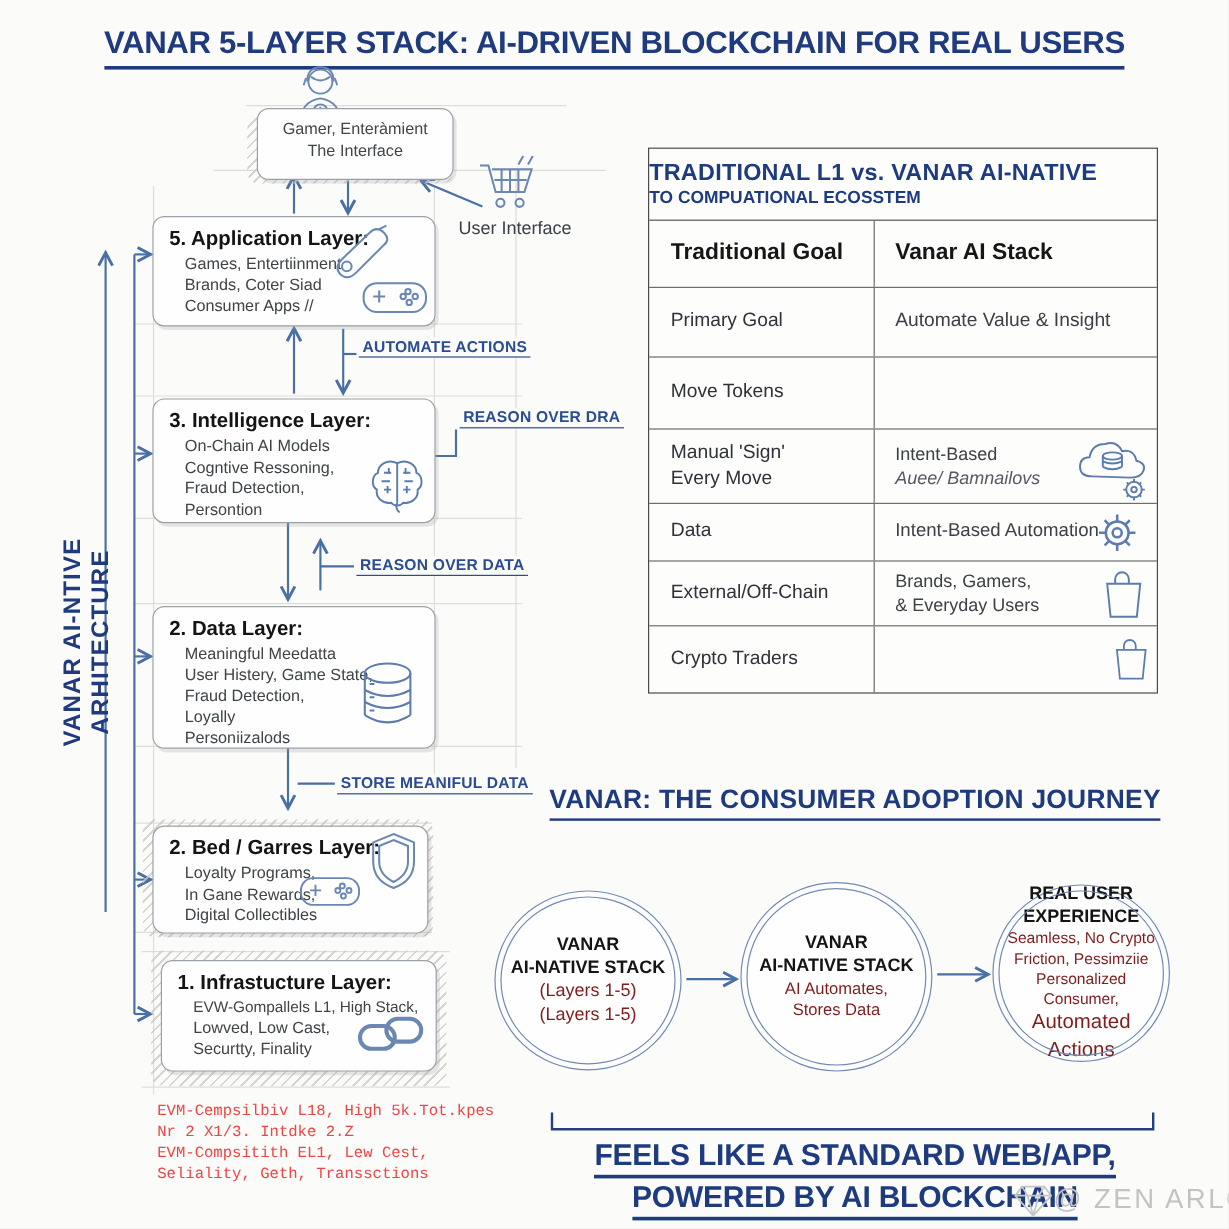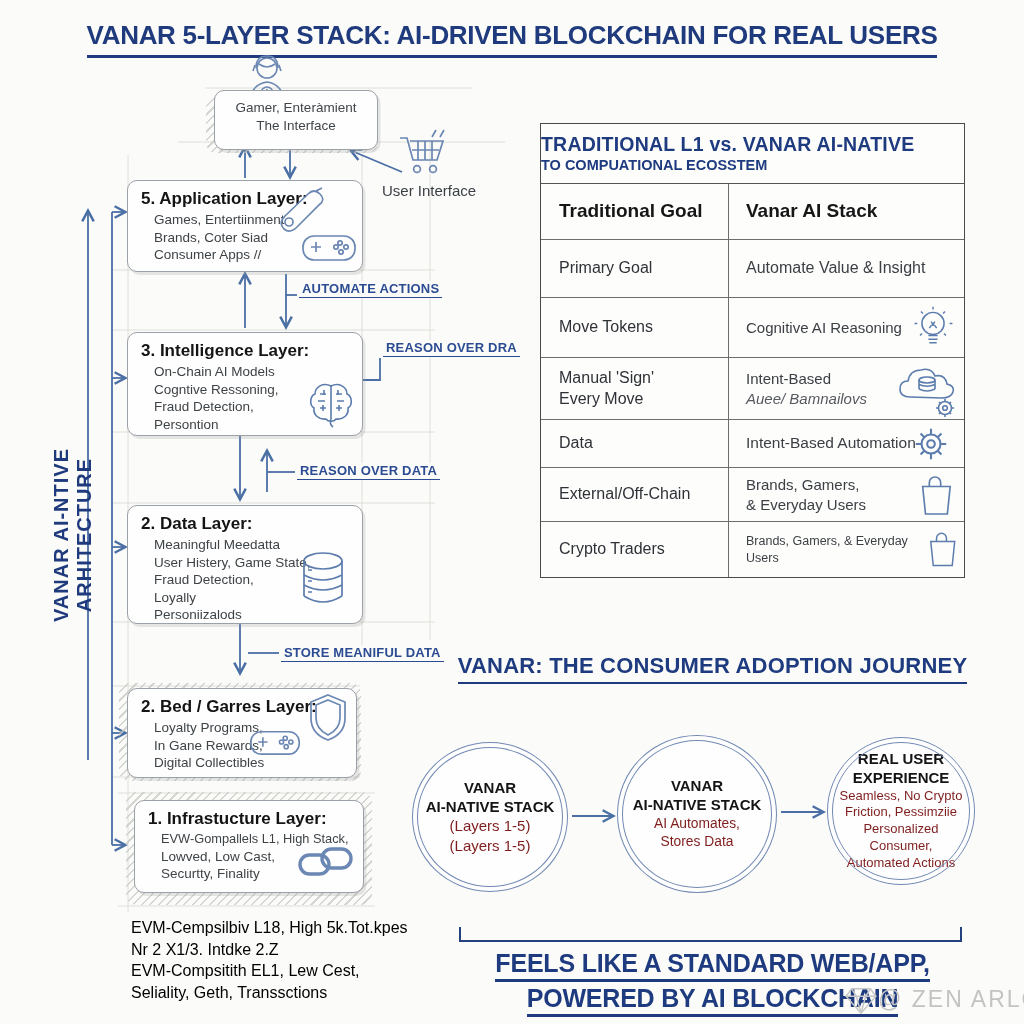--- a/index.html
+++ b/index.html
@@ -31,21 +31,21 @@
   .ui-label{font-size:15px;color:#3a3f45;}
   .blue-label{
     font-size:13px;font-weight:bold;color:#2b4c92;letter-spacing:.2px;
     border-bottom:1.8px solid #2b4c92;padding:0 3px 1px;background:#fbfbf9;white-space:nowrap;
   }
   .vlabel{
     width:330px;height:26px;left:50px;top:700px;
     transform:rotate(-90deg);transform-origin:0 0;
     font-size:20px;font-weight:bold;color:#1f3b7d;letter-spacing:1px;text-align:center;
   }
-  .footnote{font-size:16px;color:#000000;line-height:1.35;}
+  .footnote{font-size:13px;color:#ef4444;line-height:1.35;font-family:Liberation Mono, monospace;}
   
   .cmp-table{left:540px;top:123px;width:423px;border:1.6px solid #4a4a4a;background:#fdfdfc;}
   .cmp-head{height:60px;border-bottom:1.4px solid #555;padding-top:9px;box-sizing:border-box;}
   .cmp-title{font-size:19.5px;font-weight:bold;color:#1e3b80;letter-spacing:.2px;}
   .cmp-subtitle{font-size:14.5px;font-weight:bold;color:#1e3b80;margin-top:1px;}
   .cmp-row{display:flex;border-bottom:1.1px solid #6d6d6d;position:relative;box-sizing:border-box;}
   .cmp-row:last-child{border-bottom:none;}
   .cmp-left{width:188px;border-right:1.2px solid #6d6d6d;box-sizing:border-box;
     display:flex;flex-direction:column;justify-content:center;padding-left:18px;
     font-size:16px;color:#2e3136;line-height:1.3;}
@@ -270,29 +270,20 @@
           <div>Primary Goal</div>
         </div>
       <div class="cmp-right" style="font-size:16px">
           <div>Automate Value &amp; Insight</div>
         </div>
     </div>
     <div class="cmp-row" style="height:60px">
       <div class="cmp-left">
           <div>Move Tokens</div>
         </div>
-      <div class="cmp-right">
-          <div>Cognitive AI Reasoning</div>
-        <svg class="row-icon" style="right:8px;top:7px" width="46" height="48" viewBox="0 0 46 52" fill="none" stroke="#5b7cad" stroke-width="1.6">
-          <circle cx="23" cy="20" r="12"></circle>
-          <path d="M19,25 q4,-7 8,0 M21,18 l2,3 l2,-3"></path>
-          <path d="M18,33 h10 M18,37 h10 M19,41 h8"></path>
-          <path d="M23,2 V5 M6,20 H2 M44,20 H40 M10,7 L13,10 M36,7 L33,10 M9,33 L12,30 M37,33 L34,30" stroke-dasharray="3 2"></path>
-        </svg>
-      </div>
     </div>
     <div class="cmp-row" style="height:62px">
       <div class="cmp-left">
         <div>Manual 'Sign'</div>
         <div>Every Move</div>
       </div>
       <div class="cmp-right">
         <div>Intent-Based</div>
         <div class="garbled">Auee/ Bamnailovs</div>
         <svg class="row-icon" style="right:4px;top:3px" width="64" height="58" viewBox="0 0 64 58" fill="none" stroke="#5b7cad" stroke-width="1.6">
@@ -329,21 +320,20 @@
           <path d="M7,14 L10,43 H33 L36,14 Z"></path>
           <path d="M14,14 V10 a6,6 0 0 1 12,0 V14"></path>
         </svg>
       </div>
     </div>
     <div class="cmp-row" style="height:55px">
       <div class="cmp-left">
           <div>Crypto Traders</div>
         </div>
       <div class="cmp-right" style="font-size:12.5px;padding-right:46px">
-          <div>Brands, Gamers, &amp; Everyday Users</div>
         <svg class="row-icon" style="right:6px;top:7px" width="33" height="40" viewBox="0 0 40 46" fill="none" stroke="#5b7cad" stroke-width="1.8">
           <path d="M7,14 L10,43 H33 L36,14 Z"></path>
           <path d="M14,14 V10 a6,6 0 0 1 12,0 V14"></path>
         </svg>
       </div>
     </div>
   </div>
 
   <div class="abs journey-title">
     <span>VANAR: THE CONSUMER ADOPTION JOURNEY</span>
@@ -362,21 +352,21 @@
     <div class="l">AI Automates,</div>
     <div class="l">Stores Data</div>
   </div>
 
   <div class="abs circle" style="left:827px;top:737px;width:148px;height:148px">
     <div class="b">REAL USER</div>
     <div class="b">EXPERIENCE</div>
     <div class="l" style="font-size:13px">Seamless, No Crypto</div>
     <div class="l" style="font-size:13px">Friction, Pessimziie</div>
     <div class="l" style="font-size:13px">Personalized Consumer,</div>
-    <div class="l" style="font-size:13px">Automated Actions</div>
+    <div class="l" style="font-size:17px">Automated Actions</div>
   </div>
 
   <div class="abs journey-footer">
     <div><span>FEELS LIKE A STANDARD WEB/APP,</span></div>
     <div><span>POWERED BY AI BLOCKCHAIN</span></div>
   </div>
 
   <svg class="abs" style="left:845px;top:987px" width="32" height="28" viewBox="0 0 34 30" fill="none" stroke="#c6c6c6" stroke-width="1.6">
     <path d="M7,2 H27 L33,10 L17,28 L1,10 Z"></path>
     <path d="M1,10 H33 M7,2 L12,10 L17,28 M27,2 L22,10 L17,28"></path>

